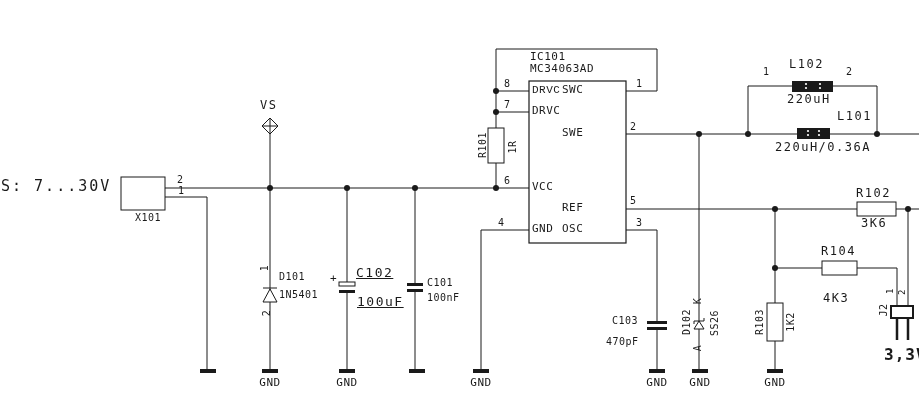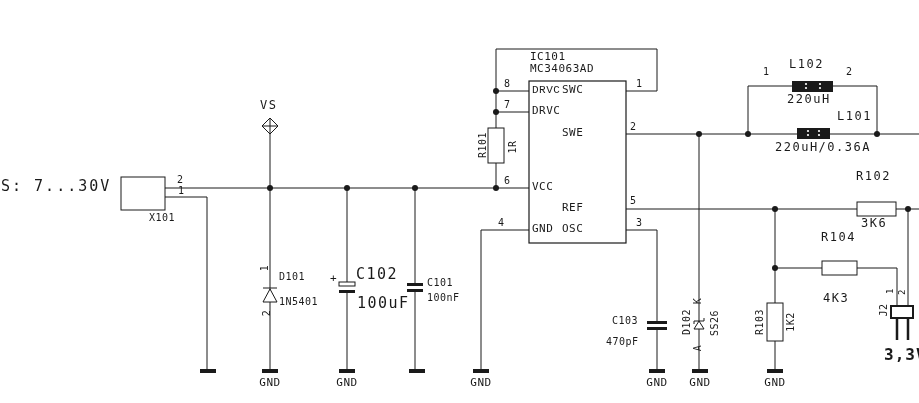--- a/index.html
+++ b/index.html
@@ -7,21 +7,21 @@
     position:relative;width:919px;height:403px;background:#fff;overflow:hidden;
     font-family:"DejaVu Sans Mono",monospace;color:#1a1a1a;
   }
   #wires{position:absolute;left:0;top:0;}
   .lbl{position:absolute;white-space:nowrap;color:#1a1a1a;line-height:1.1;}
   .rot{transform:translate(-50%,-50%) rotate(-90deg);}
   .t9 {font-size:9px;letter-spacing:0.5px;}
   .t10{font-size:10px;letter-spacing:0.5px;}
   .t11{font-size:11px;letter-spacing:0.5px;text-align:center;}
   .t12{font-size:12px;letter-spacing:1.5px;}
-  .t13{font-size:15px;letter-spacing:1.5px;}
+  .t13{font-size:13px;letter-spacing:1.5px;text-decoration:underline;}
   .t15{font-size:15px;letter-spacing:2px;}
   .big{font-size:16px;font-weight:bold;letter-spacing:1px;}
   .ctr{text-align:center;}
   .rgt{text-align:left;}
 </style>
 </head>
 <body>
 
 <div id="canvas">
 
@@ -165,29 +165,29 @@
       <circle cx="699" cy="134" r="3"></circle>
         <circle cx="748" cy="134" r="3"></circle>
       <circle cx="877" cy="134" r="3"></circle>
         <circle cx="775" cy="209" r="3"></circle>
       <circle cx="908" cy="209" r="3"></circle>
         <circle cx="775" cy="268" r="3"></circle>
     </g>
   </svg>
 
   <div class="lbl t15" style="left:1px;top:178px;">S:  7...30V</div>
-  <div class="lbl t10" style="left:149px;top:212px;">X101</div>
+  <div class="lbl t10" style="left:135px;top:212px;">X101</div>
   <div class="lbl t10" style="left:177px;top:174px;">2</div>
   <div class="lbl t10" style="left:178px;top:185px;">1</div>
 
   <div class="lbl t12" style="left:260px;top:99px;">VS</div>
 
   <div class="lbl t10 rot" style="left:264px;top:268px;">1</div>
   <div class="lbl t10" style="left:279px;top:271px;">D101</div>
-  <div class="lbl t10" style="left:279px;top:296px;">1N5401</div>
+  <div class="lbl t10" style="left:279px;top:289px;">1N5401</div>
   <div class="lbl t10 rot" style="left:266px;top:313px;">2</div>
 
   <div class="lbl t11" style="left:330px;top:273px;">+</div>
   <div class="lbl t13" style="left:356px;top:266px;">C102</div>
   <div class="lbl t13" style="left:357px;top:295px;">100uF</div>
 
   <div class="lbl t10" style="left:427px;top:277px;">C101</div>
   <div class="lbl t10" style="left:427px;top:292px;">100nF</div>
 
   <div class="lbl t10 rot" style="left:482px;top:145px;">R101</div>
@@ -220,23 +220,23 @@
   <div class="lbl t10 rot" style="left:714px;top:323px;">SS26</div>
   <div class="lbl t10 rot" style="left:697px;top:348px;">A</div>
 
   <div class="lbl t12" style="left:789px;top:58px;">L102</div>
   <div class="lbl t10" style="left:763px;top:66px;">1</div>
   <div class="lbl t10" style="left:846px;top:66px;">2</div>
   <div class="lbl t12" style="left:787px;top:93px;">220uH</div>
   <div class="lbl t12" style="left:837px;top:110px;">L101</div>
   <div class="lbl t12" style="left:775px;top:141px;">220uH/0.36A</div>
 
-  <div class="lbl t12" style="left:856px;top:170px;text-align:right;">R102</div>
+  <div class="lbl t12" style="left:856px;top:187px;text-align:right;">R102</div>
   <div class="lbl t12" style="left:861px;top:217px;">3K6</div>
-  <div class="lbl t12" style="left:821px;top:231px;">R104</div>
+  <div class="lbl t12" style="left:821px;top:245px;">R104</div>
   <div class="lbl t12" style="left:823px;top:292px;">4K3</div>
 
   <div class="lbl t10 rot" style="left:759px;top:322px;">R103</div>
   <div class="lbl t10 rot" style="left:790px;top:322px;">1K2</div>
 
   <div class="lbl t9 rot" style="left:891px;top:291px;">1</div>
   <div class="lbl t9 rot" style="left:903px;top:292px;">2</div>
   <div class="lbl t10 rot" style="left:883px;top:310px;">J2</div>
   <div class="lbl big" style="left:884px;top:346px;">3,3V</div>
 

